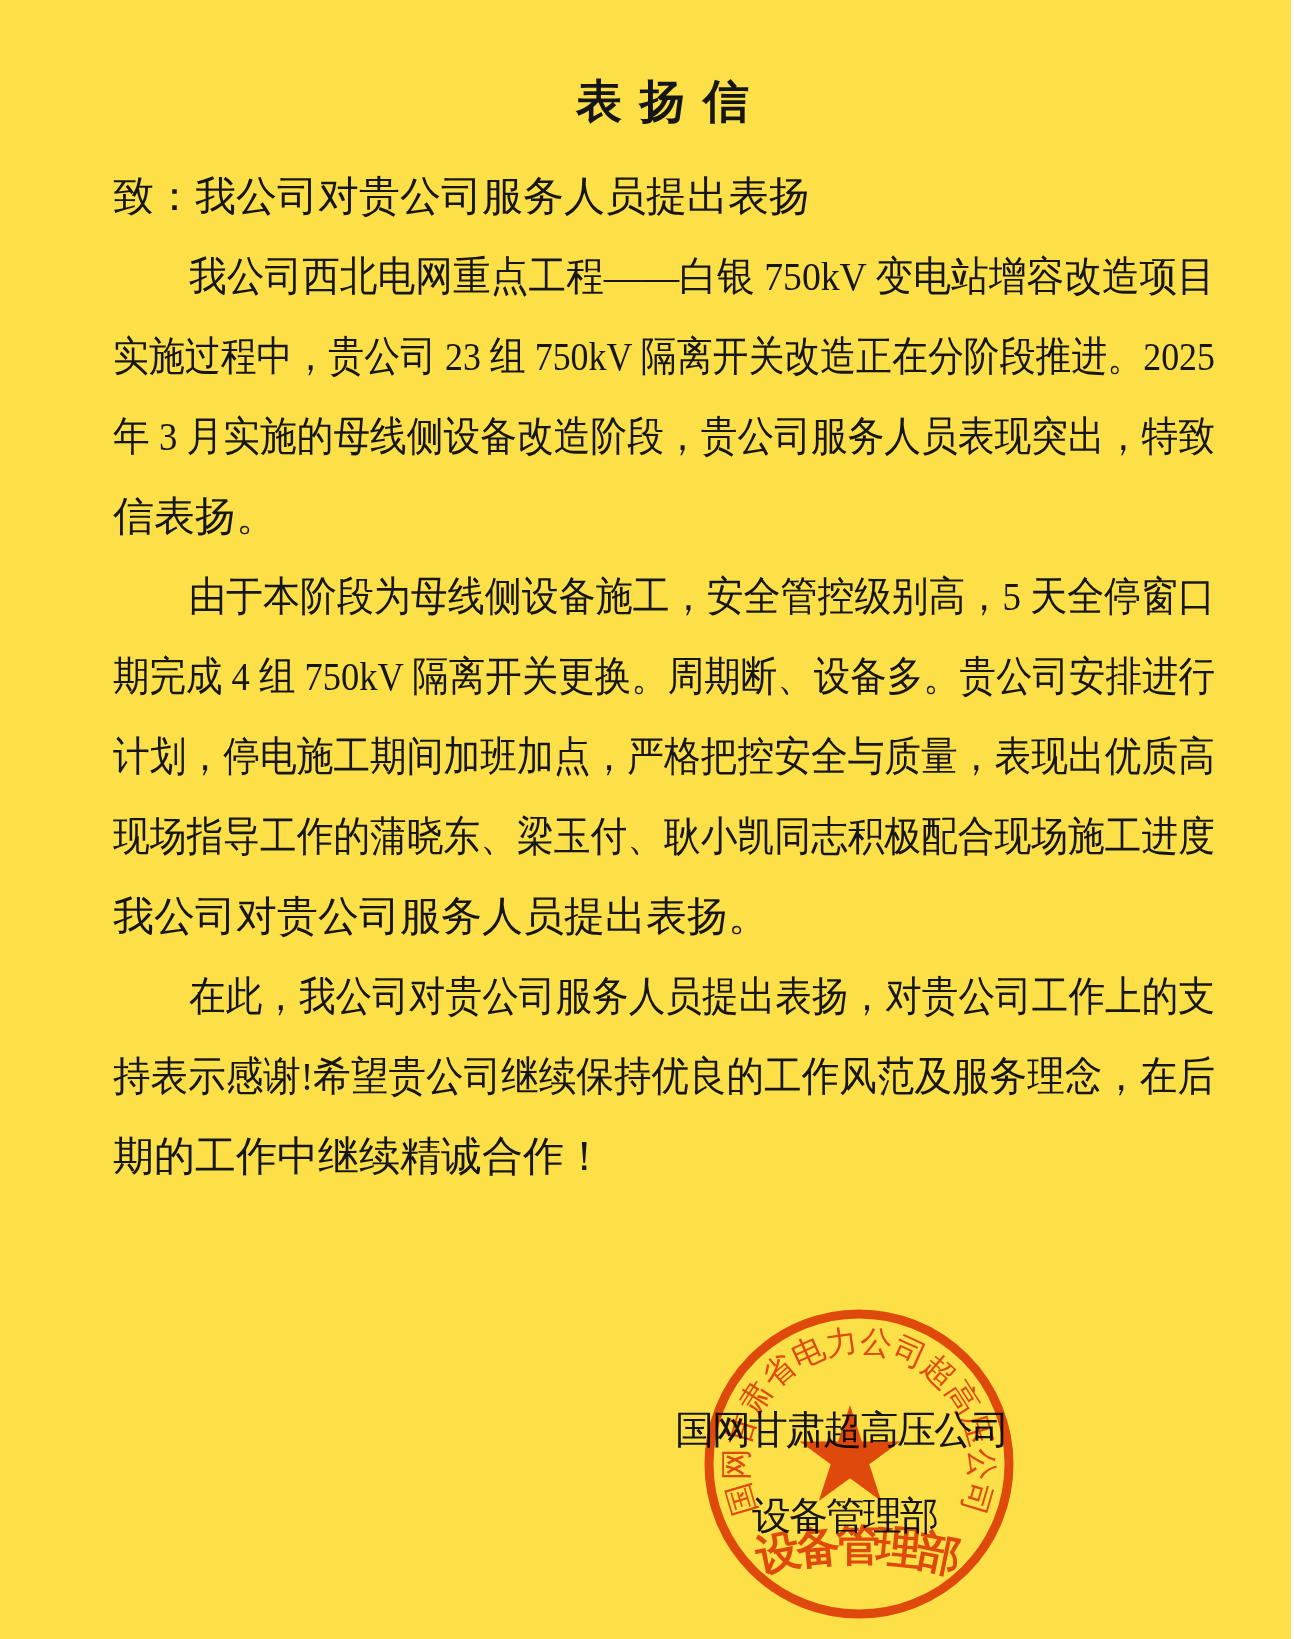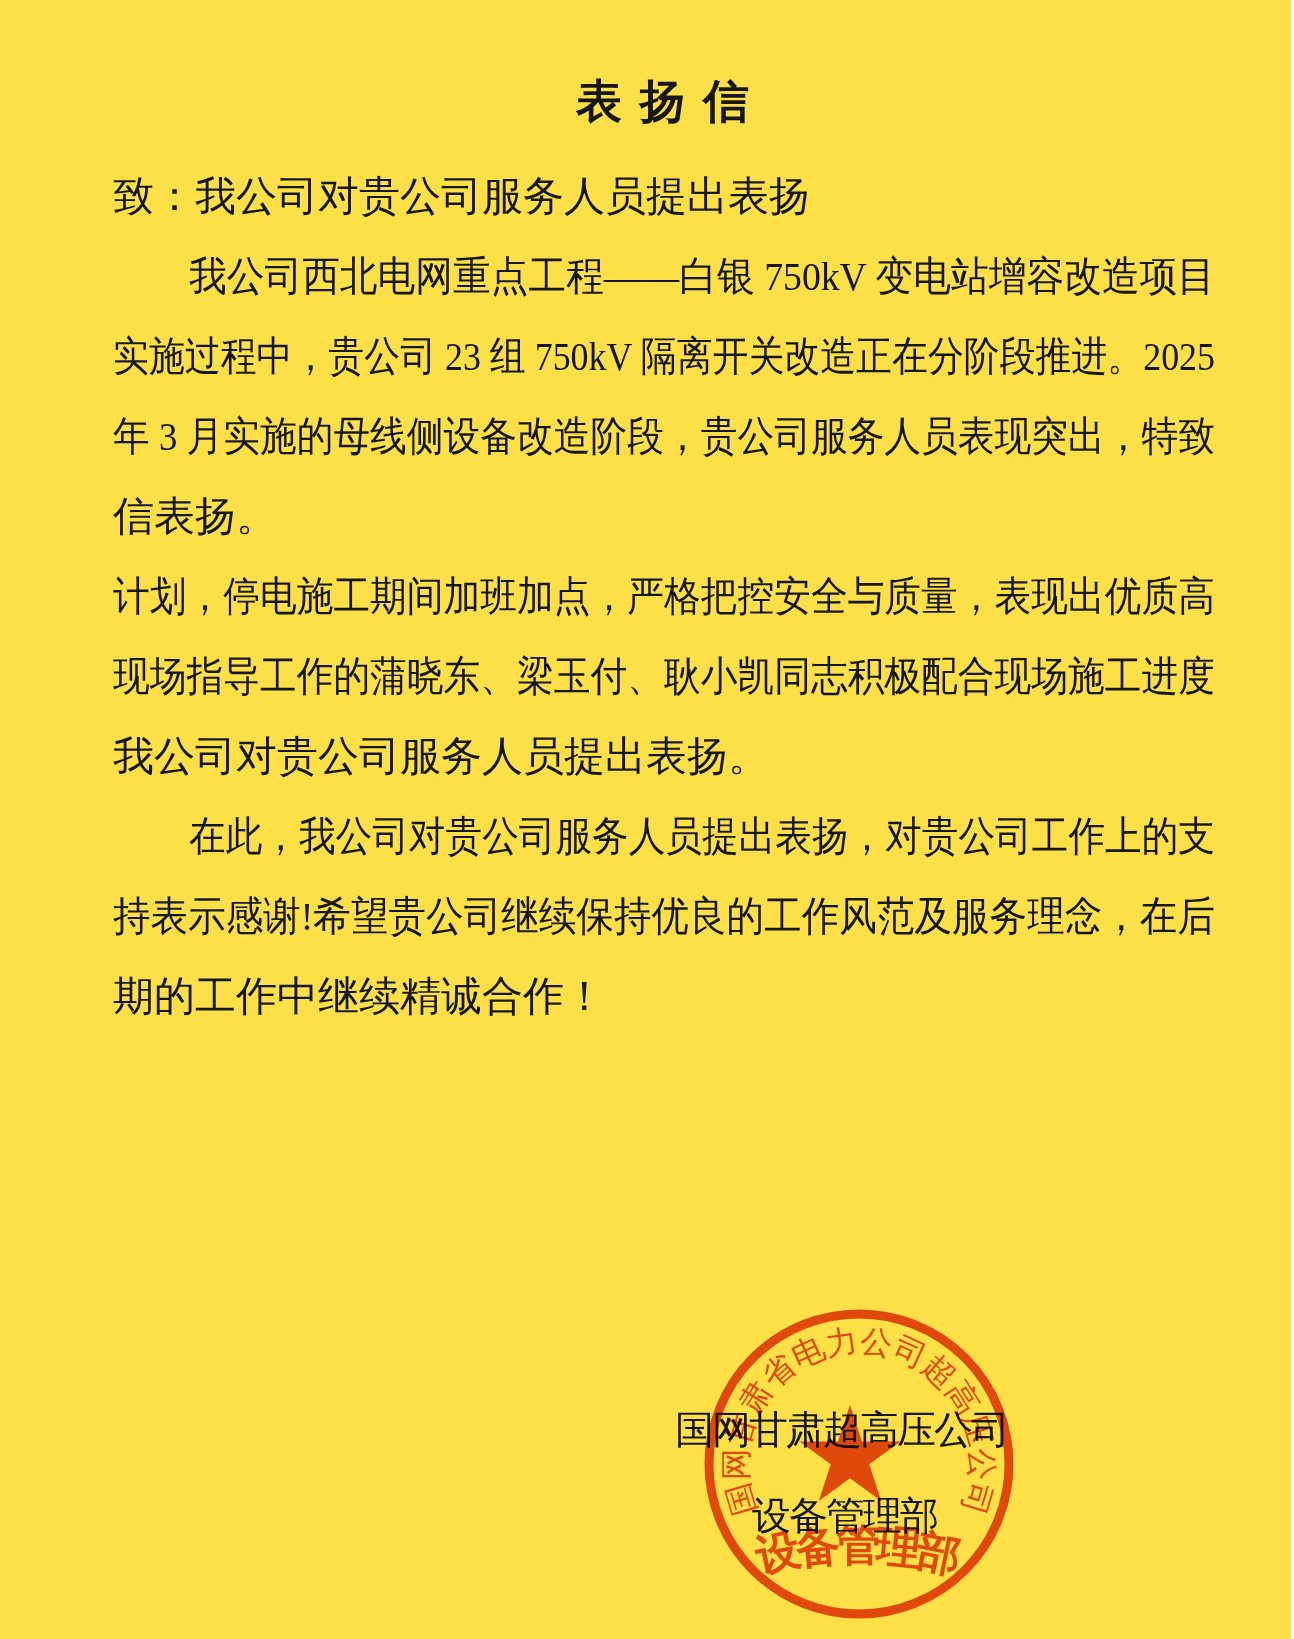--- a/index.html
+++ b/index.html
@@ -71,20 +71,22 @@
   <div class="content">
     <div class="title">表 扬 信</div>
 
     <div class="recipient">致：我公司对贵公司服务人员提出表扬</div>
 
     <div class="line indent"><span class="fit" style="transform-origin: left center; transform: scaleX(0.9199);">我公司西北电网重点工程——白银 750kV 变电站增容改造项目</span></div>
     <div class="line"><span class="fit" style="transform-origin: left center; transform: scaleX(0.8754);">实施过程中，贵公司 23 组 750kV 隔离开关改造正在分阶段推进。2025</span></div>
     <div class="line"><span class="fit" style="transform-origin: left center; transform: scaleX(0.8959);">年 3 月实施的母线侧设备改造阶段，贵公司服务人员表现突出，特致</span></div>
     <div class="line"><span class="fit">信表扬。</span></div>
 
+    <div class="line indent"><span class="fit" style="transform-origin: left center; transform: scaleX(0.9018);">由于本阶段为母线侧设备施工，安全管控级别高，5 天全停窗口</span></div>
+    <div class="line"><span class="fit" style="transform-origin: left center; transform: scaleX(0.8899);">期完成 4 组 750kV 隔离开关更换。周期断、设备多。贵公司安排进行</span></div>
     <div class="line"><span class="fit" style="transform-origin: left center; transform: scaleX(0.8959);">计划，停电施工期间加班加点，严格把控安全与质量，表现出优质高</span></div>
     <div class="line"><span class="fit" style="transform-origin: left center; transform: scaleX(0.8959);">现场指导工作的蒲晓东、梁玉付、耿小凯同志积极配合现场施工进度</span></div>
     <div class="line"><span class="fit">我公司对贵公司服务人员提出表扬。</span></div>
 
     <div class="line indent"><span class="fit" style="transform-origin: left center; transform: scaleX(0.8937);">在此，我公司对贵公司服务人员提出表扬，对贵公司工作上的支</span></div>
     <div class="line"><span class="fit" style="transform-origin: left center; transform: scaleX(0.9163);">持表示感谢!希望贵公司继续保持优良的工作风范及服务理念，在后</span></div>
     <div class="line"><span class="fit">期的工作中继续精诚合作！</span></div>
   </div>
 
   <div class="sig sig-company">国网甘肃超高压公司</div>

